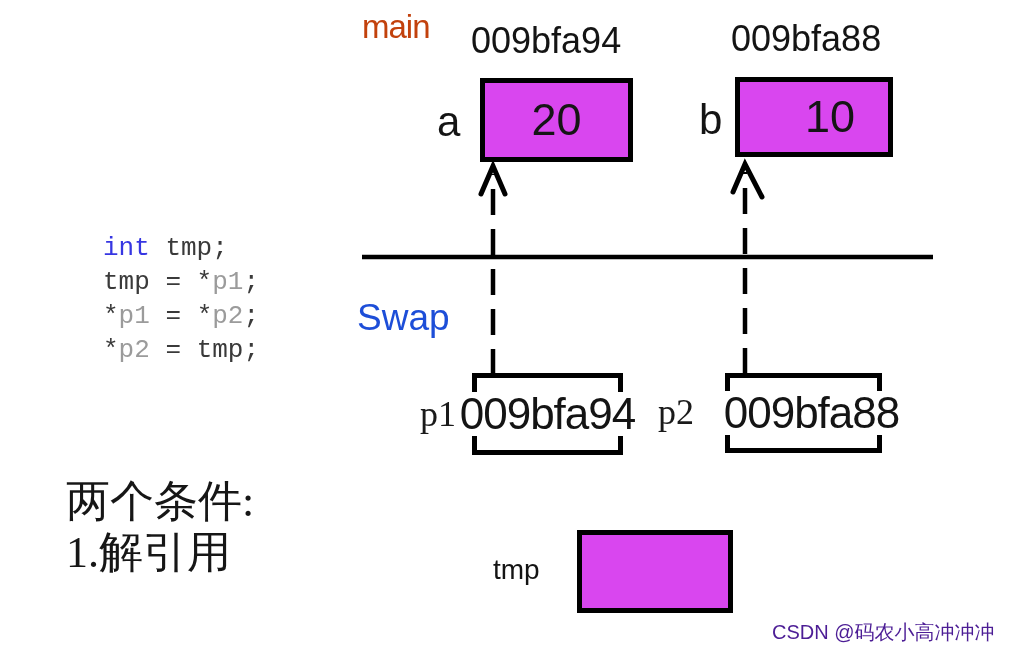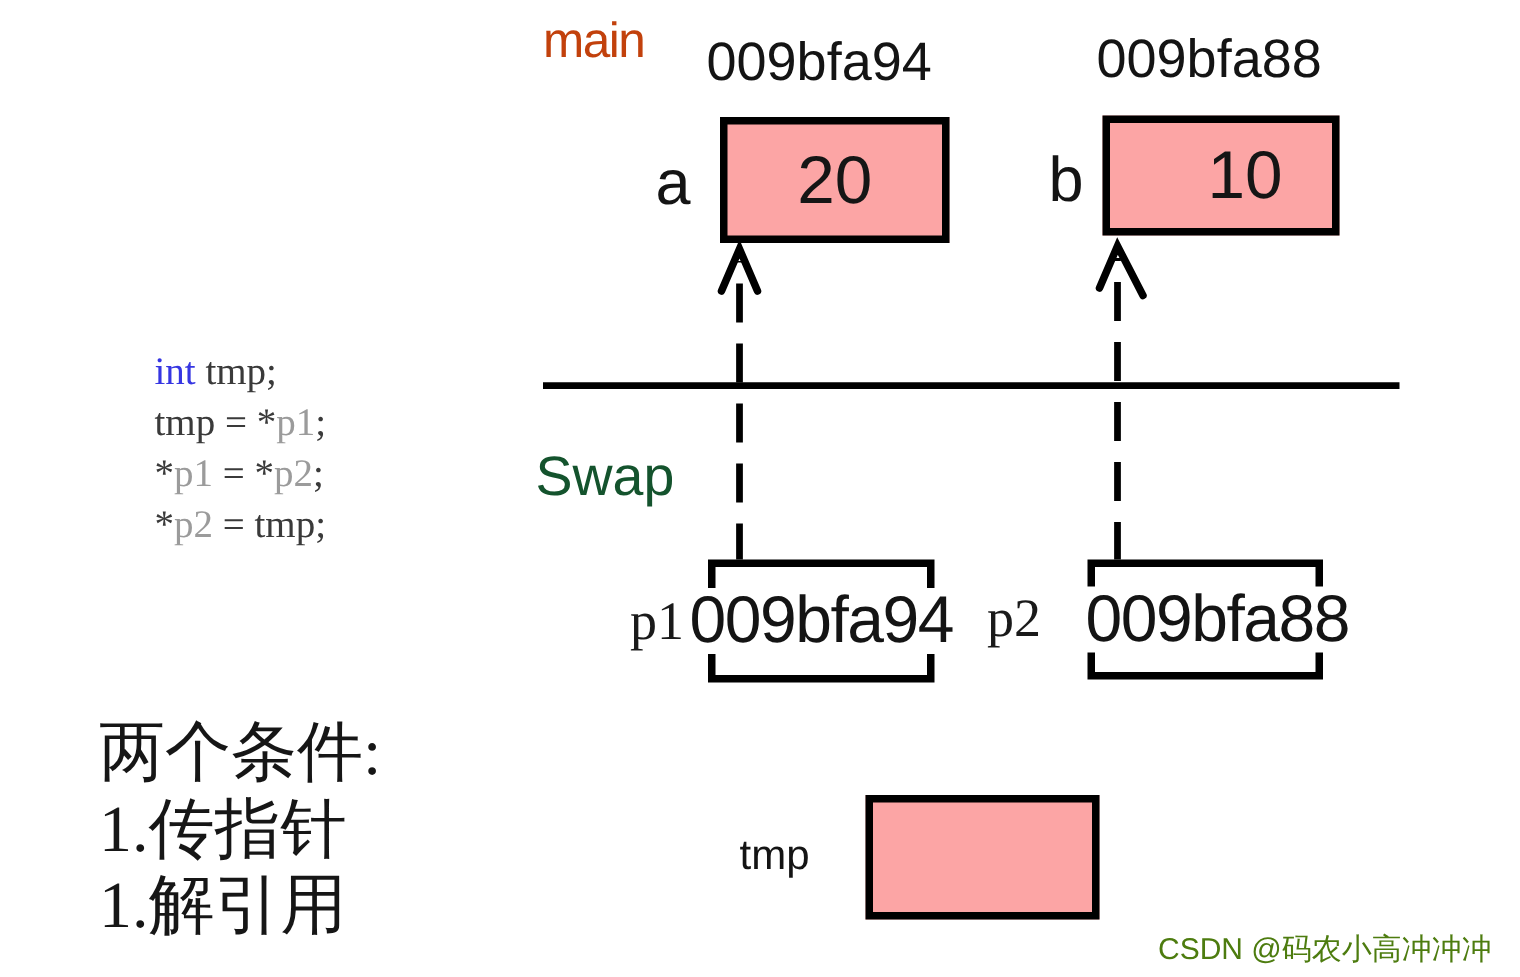--- a/index.html
+++ b/index.html
@@ -21,34 +21,34 @@
   .addr-b{left:731px;top:21px;}
   .var-name{font-size:42px;color:#141414;}
   .a-name{left:437px;top:101px;}
   .b-name{left:699px;top:99px;}
 
   
   .box{
     position:absolute;z-index:2;
     border:5px solid #000;box-sizing:border-box;
     display:flex;align-items:center;justify-content:center;
-    background:#fca5a5;
+    background:#d946ef;
   }
   .box .val{font-size:45px;color:#151515;}
   .box-a{left:480px;top:78px;width:153px;height:84px;}
   .box-b{left:735px;top:77px;width:158px;height:80px;padding-left:32px;}
   .tmp-box{left:577px;top:530px;width:156px;height:83px;}
 
   
-  .swap-label{left:357px;top:299px;font-size:37px;color:#14532d;}
+  .swap-label{left:357px;top:299px;font-size:37px;color:#1d4ed8;}
 
   
   .code{
     position:absolute;left:103px;top:231px;z-index:2;
-    font-family:Liberation Serif, serif;
+    font-family:Liberation Mono, monospace;
     font-size:26px;line-height:34px;white-space:pre;
   }
 
   
   .ptr-box{
     position:absolute;z-index:2;
     border:5px solid #000;box-sizing:border-box;background:#fff;
   }
   .p1-box{left:472px;top:373px;width:151px;height:82px;}
   .p2-box{left:725px;top:373px;width:157px;height:80px;}
@@ -127,19 +127,18 @@
     <span class="ptr-val">009bfa88</span>
   </div>
 
   <div class="lbl tmp-name">tmp</div>
   <div class="box tmp-box">
     <span class="val"></span>
   </div>
 
   <div class="notes">
     <div>两个条件:</div>
-    <div>1.传指针</div>
     <div>1.解引用</div>
   </div>
 
-  <div class="watermark" style="color: #4d7c0f;">CSDN @码农小高冲冲冲</div>
+  <div class="watermark" style="color: #4c1d95;">CSDN @码农小高冲冲冲</div>
 
 </div>
 
 </body></html>

